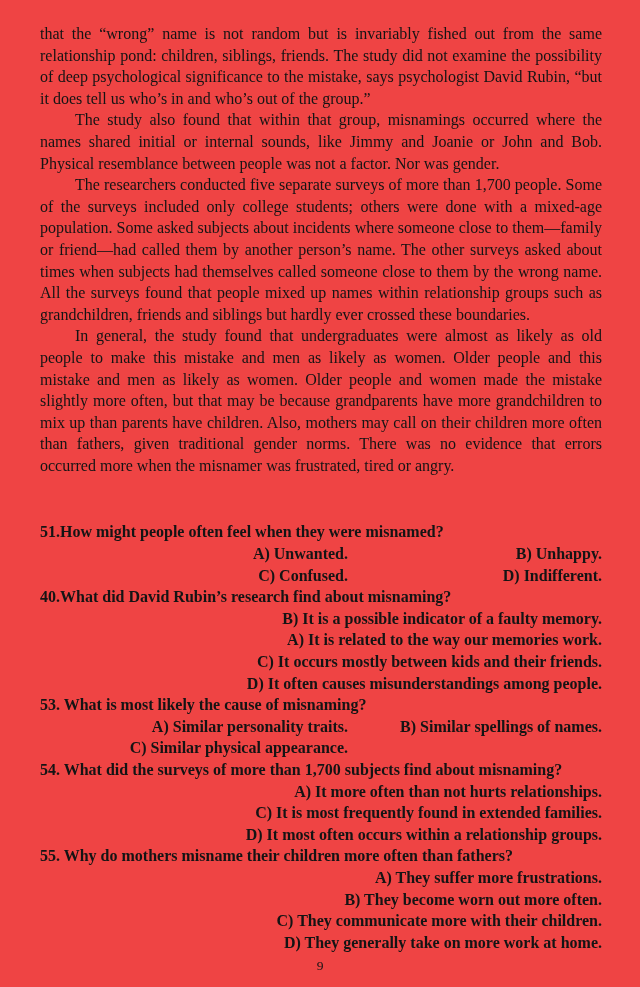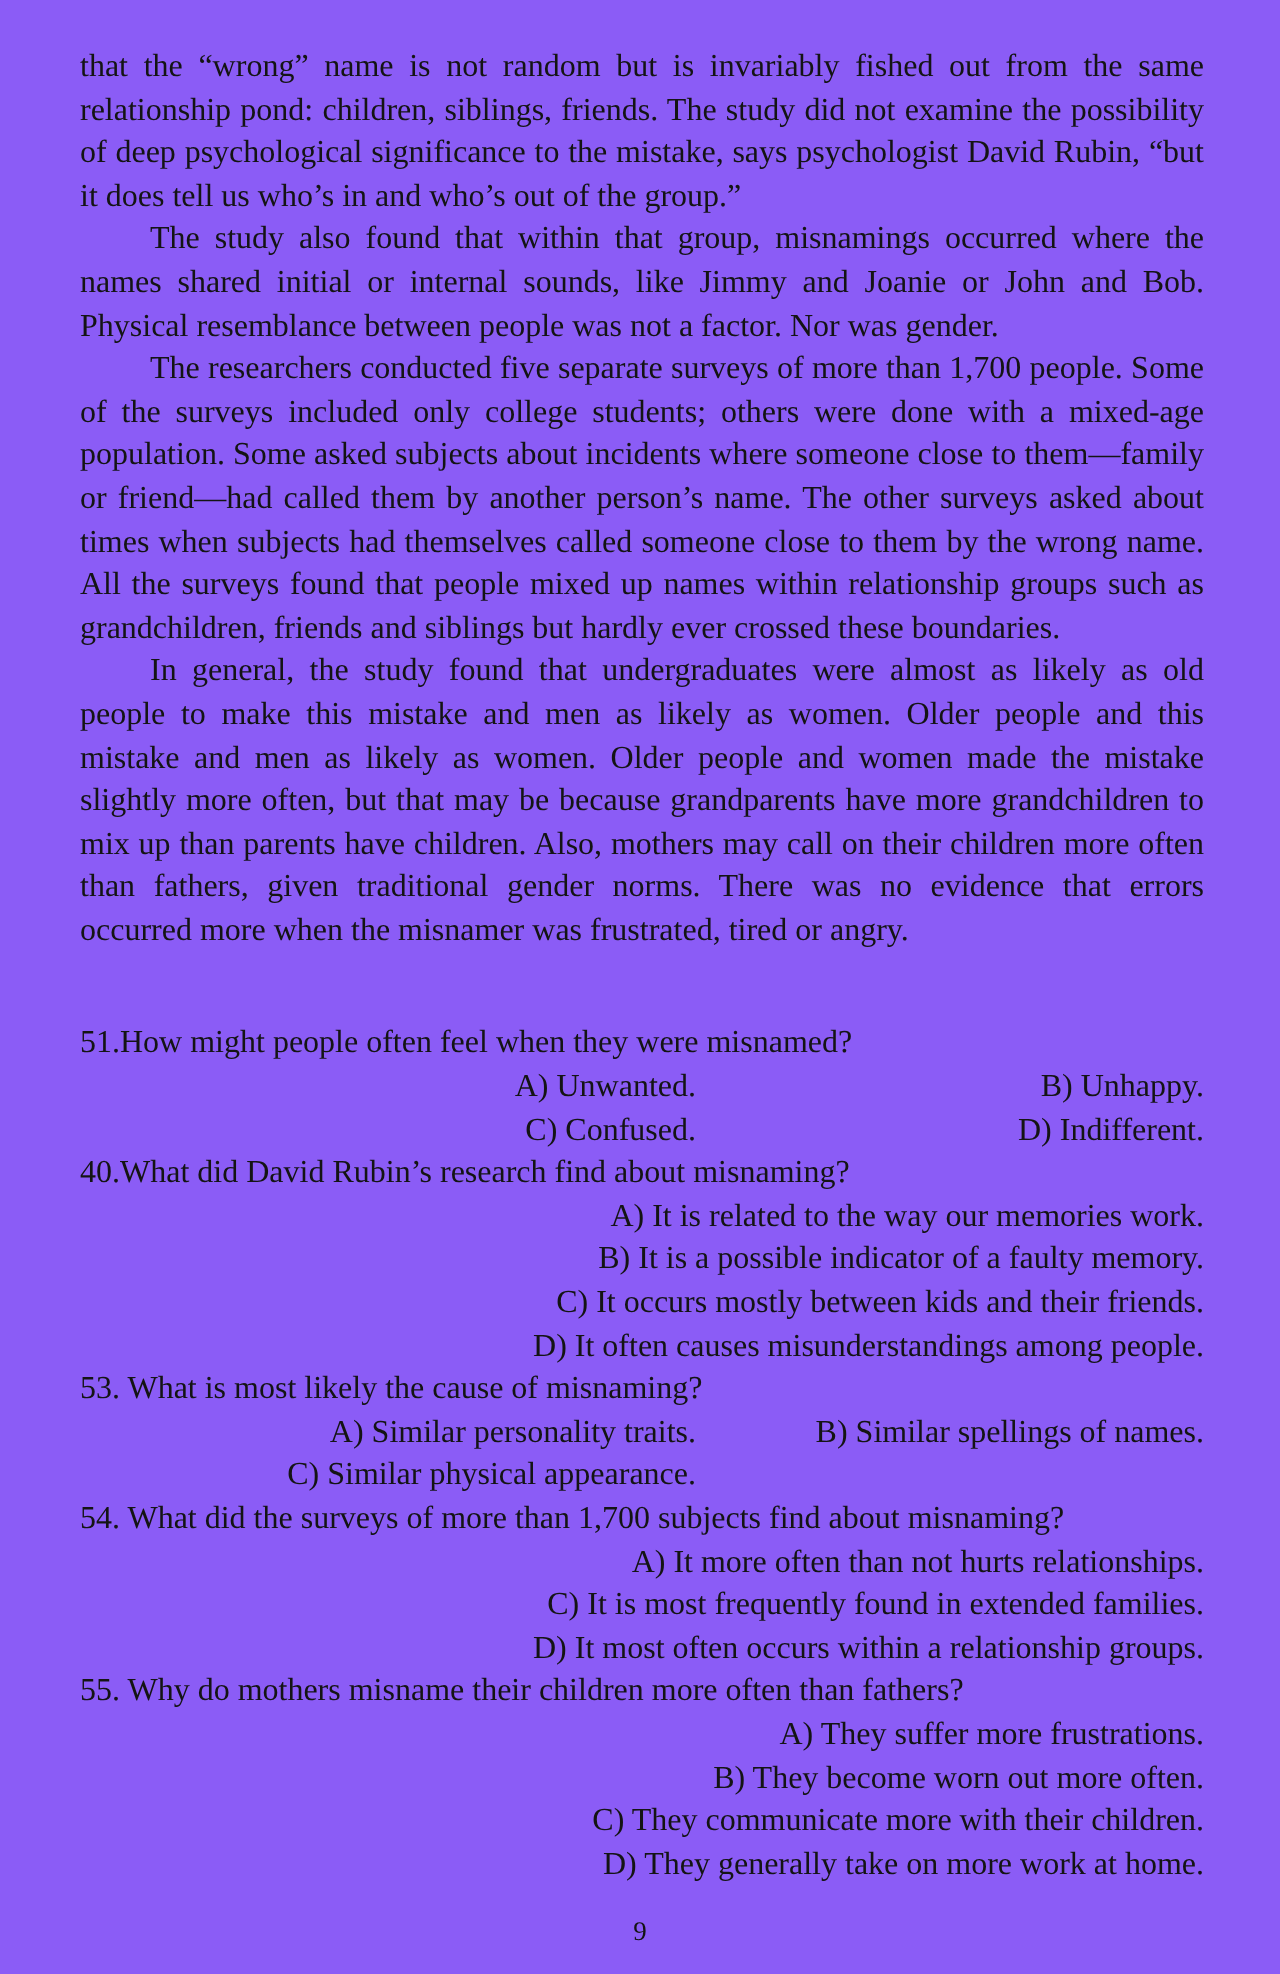--- a/index.html
+++ b/index.html
@@ -4,21 +4,21 @@
 <style>
   html, body {
     margin: 0;
     padding: 0;
     background: #ffffff;
   }
   .page {
     position: relative;
     width: 640px;
     height: 987px;
-    background: #8b5cf6;
+    background: #ef4444;
     font-family: "Liberation Serif", "DejaVu Serif", serif;
     color: #141414;
     overflow: hidden;
     box-sizing: border-box;
   }
   .content {
     position: absolute;
     left: 40px;
     right: 38px;
     top: 23px;
@@ -26,21 +26,22 @@
   .passage p {
     margin: 0;
     font-size: 16px;
     line-height: 21.6px;
     text-align: justify;
   }
   .passage p.indent {
     text-indent: 35px;
   }
   .questions {
-    margin-top: 35px;
+    margin-top: 45px;
+    font-weight: bold;
   }
   .question .prompt {
     font-size: 16px;
     line-height: 21.6px;
   }
   .options {
     margin-left: 30px;
   }
   .option {
     font-size: 16px;
@@ -82,22 +83,22 @@
           <div class="option">A) Unwanted.</div>
           <div class="option">B) Unhappy.</div>
           <div class="option">C) Confused.</div>
           <div class="option">D) Indifferent.</div>
         </div>
       </div>
 
       <div class="question">
         <div class="prompt">40.What did David Rubin’s research find about misnaming?</div>
         <div class="options">
+          <div class="option">B) It is a possible indicator of a faulty memory.</div>
           <div class="option">A) It is related to the way our memories work.</div>
-          <div class="option">B) It is a possible indicator of a faulty memory.</div>
           <div class="option">C) It occurs mostly between kids and their friends.</div>
           <div class="option">D) It often causes misunderstandings among people.</div>
         </div>
       </div>
 
       <div class="question">
         <div class="prompt">53. What is most likely the cause of misnaming?</div>
         <div class="options grid2">
           <div class="option">A) Similar personality traits.</div>
           <div class="option">B) Similar spellings of names.</div>

